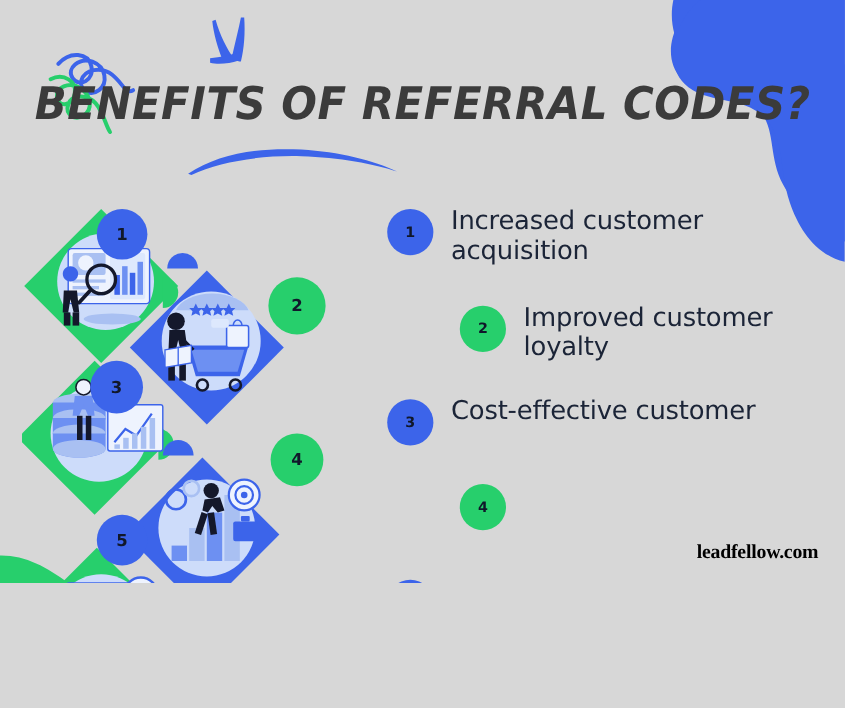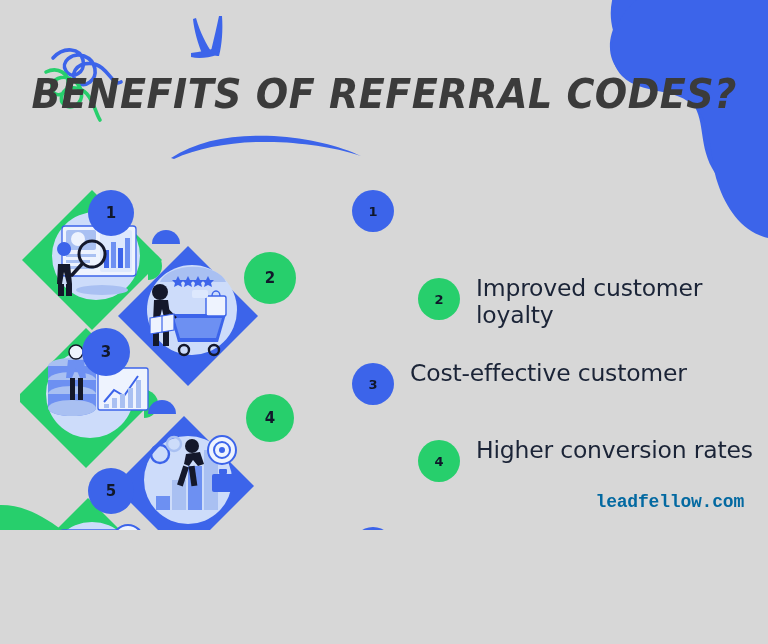--- a/index.html
+++ b/index.html
@@ -122,25 +122,25 @@
     letter-spacing: -0.2px;
     color: #1b2437;
     max-width: 305px;
   }
 
   
   .footer {
     position: absolute;
     right: 24px;
     bottom: 18px;
-    font-family: Liberation Mono, monospace;
+    font-family: Liberation Serif, serif;
     font-size: 18px;
     font-weight: 600;
     letter-spacing: -0.2px;
-    color: #0369a1;
+    color: #000000;
     z-index: 7;
   }
 </style>
 </head>
 <body>
 
 <div id="stage">
 
   <svg class="bg-layer" viewBox="0 0 768 644">
     <defs>
@@ -352,35 +352,35 @@
     <div class="art-badge" style="left:224px; top:74px; width:52px; height:52px; background:#27cf6c;">2</div>
     <div class="art-badge" style="left:62px; top:150px; width:48px; height:48px; background:#3c64ea;">3</div>
     <div class="art-badge" style="left:226px; top:216px; width:48px; height:48px; background:#27cf6c;">4</div>
     <div class="art-badge" style="left:68px; top:290px; width:46px; height:46px; background:#3c64ea;">5</div>
   </div>
 
   <div class="list">
 
     <div class="list-item" style="top:0px; left:0px;">
       <div class="bullet blue">1</div>
+      <div class="item-text">Increased customer acquisition</div>
     </div>
 
     <div class="list-item" style="top:88px; left:66px;">
       <div class="bullet green">2</div>
       <div class="item-text">Improved customer loyalty</div>
     </div>
 
     <div class="list-item" style="top:173px; left:0px;">
       <div class="bullet blue">3</div>
       <div class="item-text">Cost-effective customer</div>
     </div>
 
     <div class="list-item" style="top:250px; left:66px;">
       <div class="bullet green">4</div>
-      <div class="item-text">Higher conversion rates</div>
     </div>
 
     <div class="list-item" style="top:337px; left:0px;">
       <div class="bullet blue">5</div>
     </div>
 
   </div>
 
   <div class="footer">leadfellow.com</div>
 

